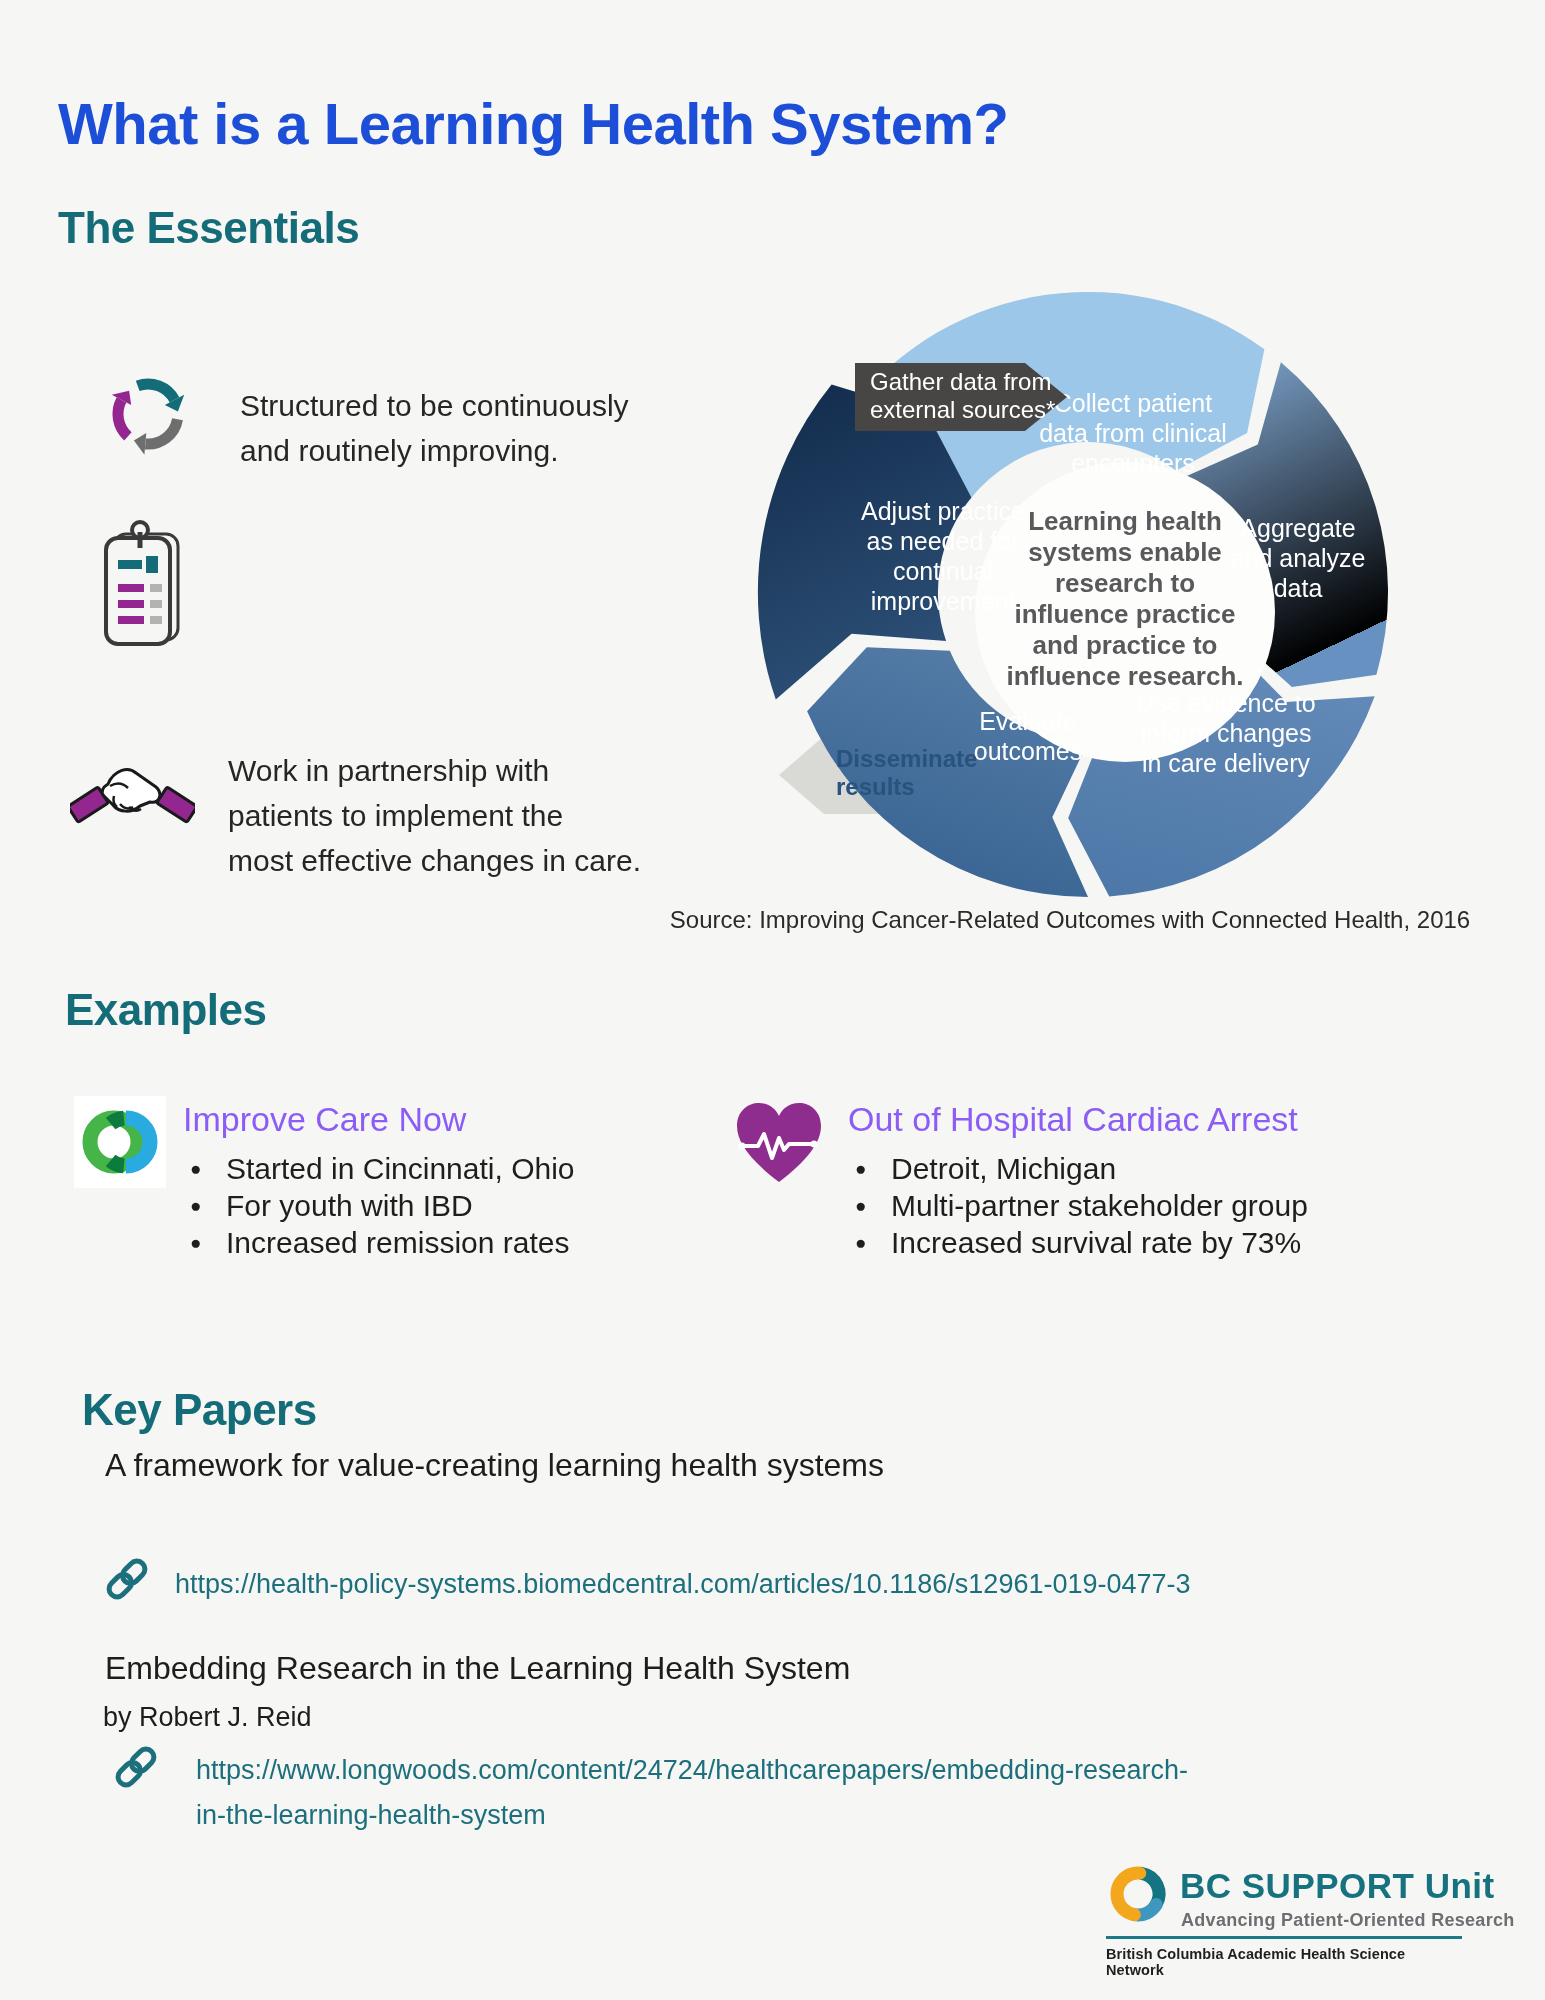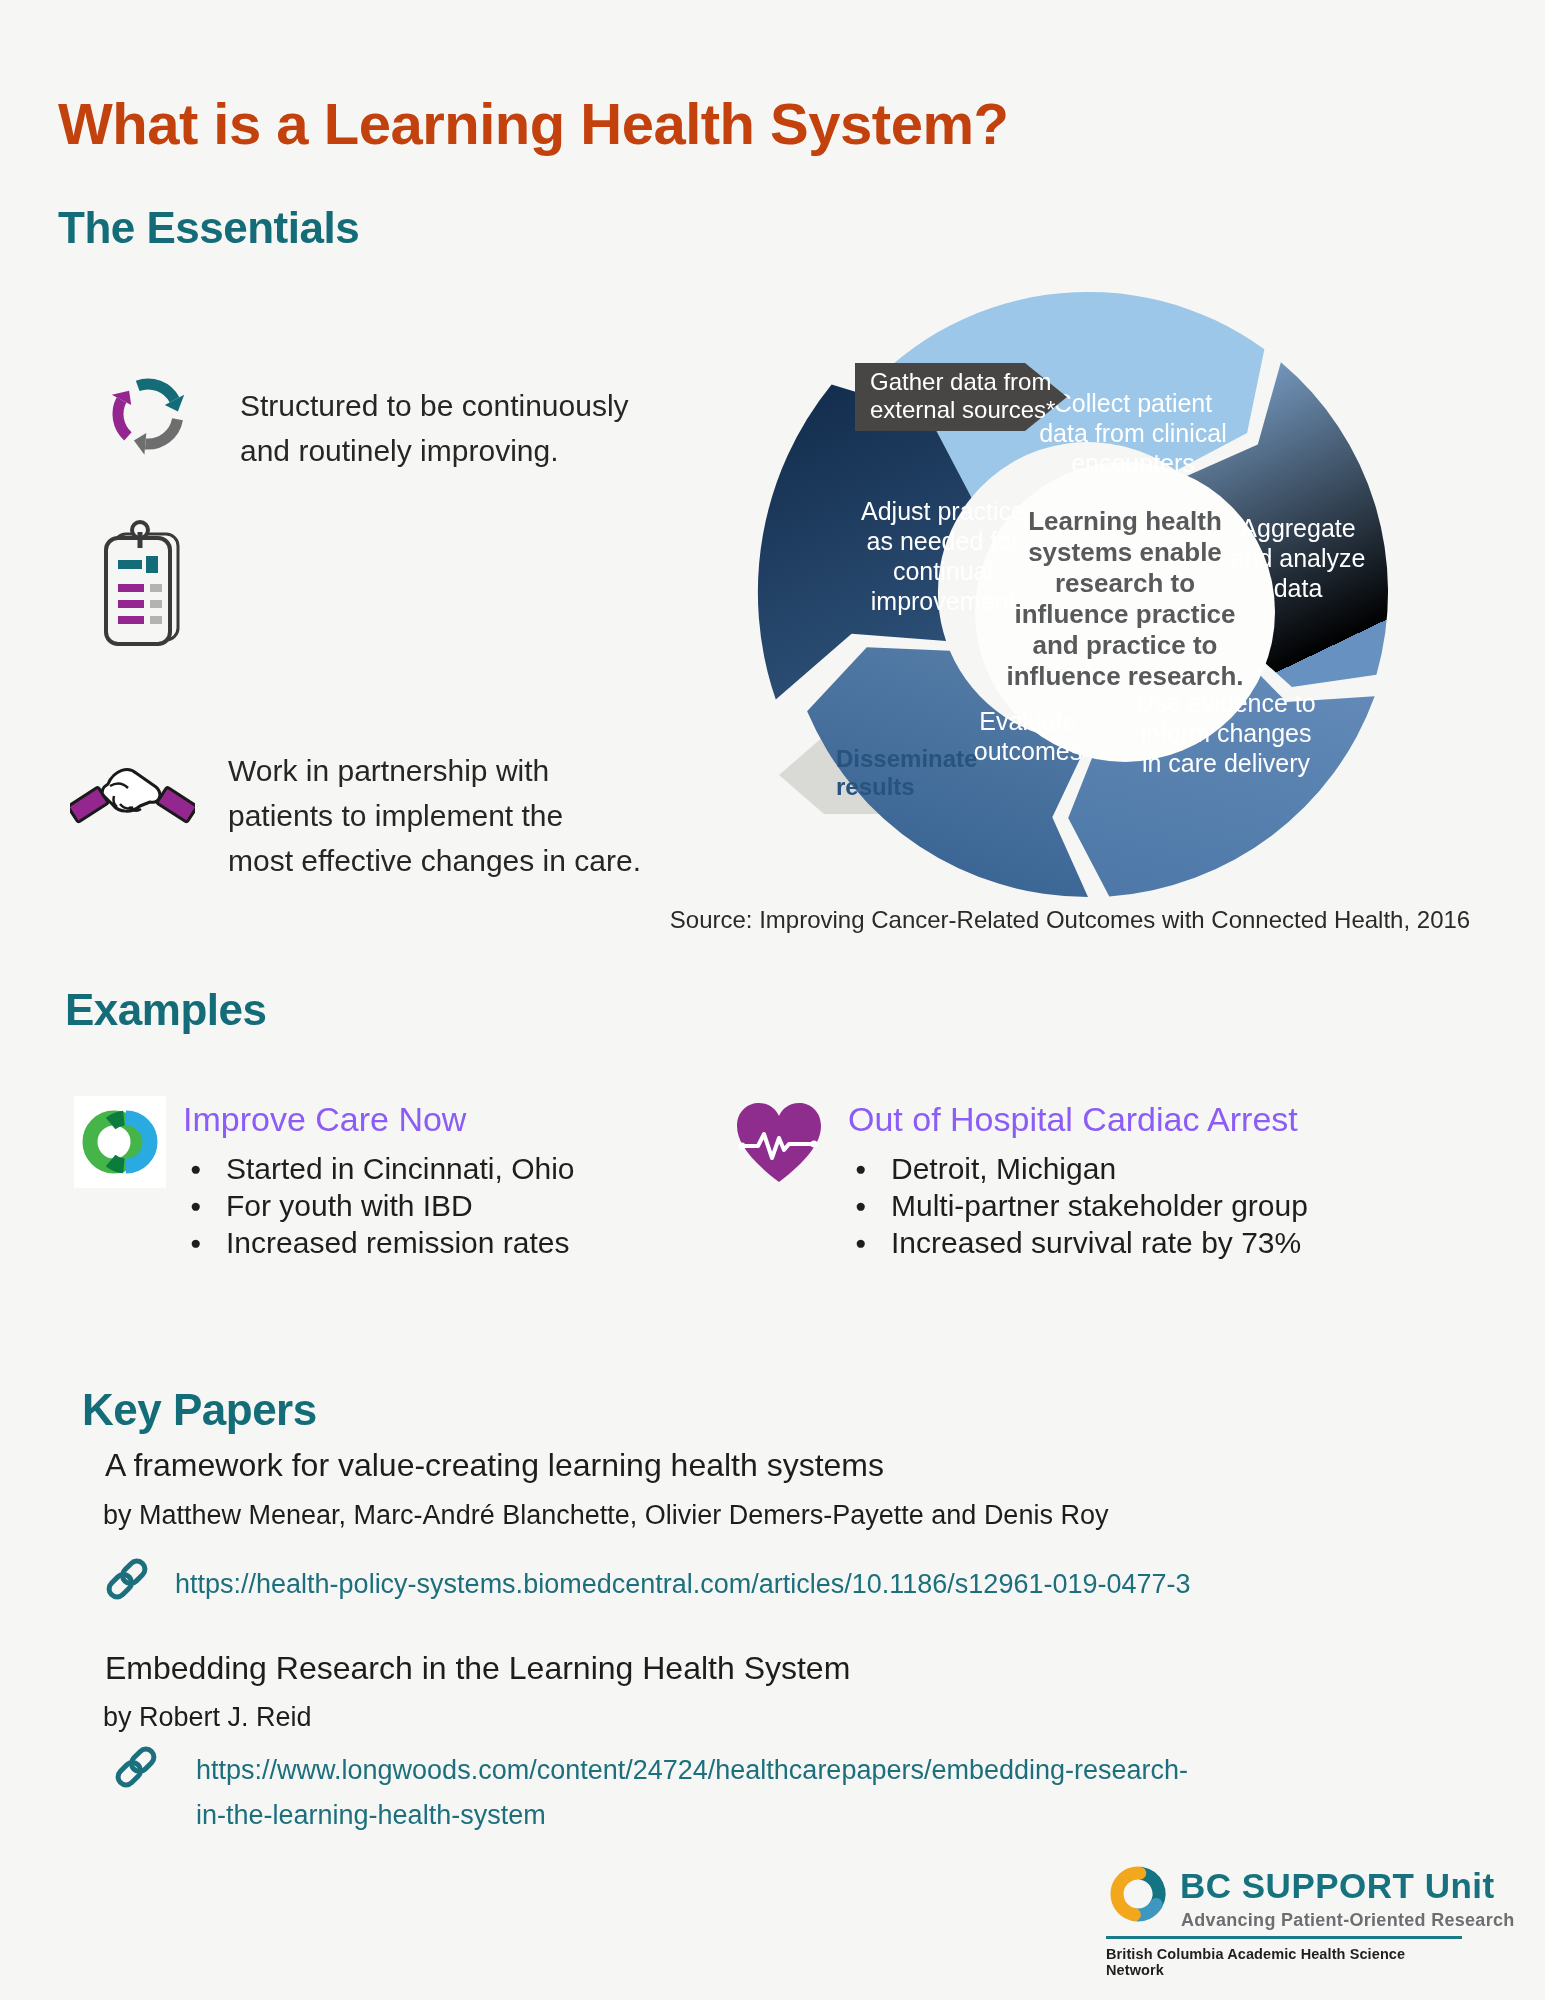--- a/index.html
+++ b/index.html
@@ -1,20 +1,20 @@
 <!DOCTYPE html>
 <html><head>
 <meta charset="utf-8">
 <style>
   * { margin:0; padding:0; box-sizing:border-box; }
   html,body { width:1545px; }
   body { font-family:"Liberation Sans", sans-serif; background:#f6f6f4; }
   .page { position:relative; width:1545px; height:2000px; background:#f6f6f4; overflow:hidden; }
   .abs { position:absolute; }
-  .page-title { left:58px; top:90px; font-size:58px; font-weight:700; color:#c2410c; letter-spacing:-0.5px; }
+  .page-title { left:58px; top:90px; font-size:58px; font-weight:700; color:#1d4ed8; letter-spacing:-0.5px; }
   .section-h { font-size:44px; font-weight:700; color:#136c77; letter-spacing:-0.5px; }
   .ess-text { font-size:30px; line-height:45px; color:#262626; white-space:pre-line; }
   .diagram-source { left:640px; top:906px; width:860px; text-align:center; font-size:24px; color:#2a2a2a; }
   .seg-label { font-size:25px; fill:#ffffff; text-anchor:middle; }
   .center-label { font-size:26px; font-weight:700; fill:#58595b; text-anchor:middle; }
   .arrow-label-dark { font-size:24px; fill:#ffffff; }
   .arrow-label-light { font-size:24px; font-weight:700; fill:#27537e; }
   .ex-title { font-size:34px; color:#8b5cf6; }
   .ex-bullets { list-style:none; }
   .ex-bullets li { position:relative; font-size:30px; color:#1e1e1e; line-height:37px; padding-left:40px; }
@@ -150,21 +150,20 @@
   <div class="abs ex-title" style="left:848px; top:1100px;">Out of Hospital Cardiac Arrest</div>
   <ul class="abs ex-bullets" style="left:851px; top:1150px;">
     <li>Detroit, Michigan</li>
     <li>Multi-partner stakeholder group</li>
     <li>Increased survival rate by 73%</li>
   </ul>
 
   <div class="abs section-h" style="left:82px; top:1385px;">Key Papers</div>
 
   <div class="abs paper-title" style="left:105px; top:1447px;">A framework for value-creating learning health systems</div>
-  <div class="abs paper-authors" style="left:103px; top:1500px;">by Matthew Menear, Marc-André Blanchette, Olivier Demers-Payette and Denis Roy</div>
   <svg class="abs" style="left:104px; top:1556px;" width="46" height="46" viewBox="0 0 46 46">
     <g transform="rotate(-45 23 23)">
       <rect x="1" y="15" width="25" height="16" rx="8" fill="none" stroke="#1c6f7d" stroke-width="5"></rect>
       <rect x="20" y="15" width="25" height="16" rx="8" fill="none" stroke="#1c6f7d" stroke-width="5"></rect>
     </g>
   </svg>
   <div class="abs paper-link" style="left:175px; top:1562px;">https://health-policy-systems.biomedcentral.com/articles/10.1186/s12961-019-0477-3</div>
 
   <div class="abs paper-title" style="left:105px; top:1650px;">Embedding Research in the Learning Health System</div>
   <div class="abs paper-authors" style="left:103px; top:1702px;">by Robert J. Reid</div>

